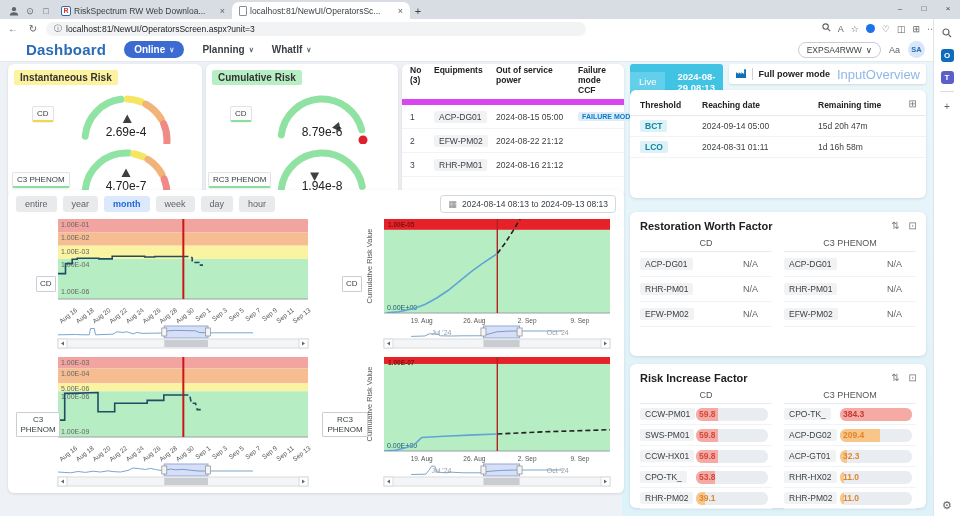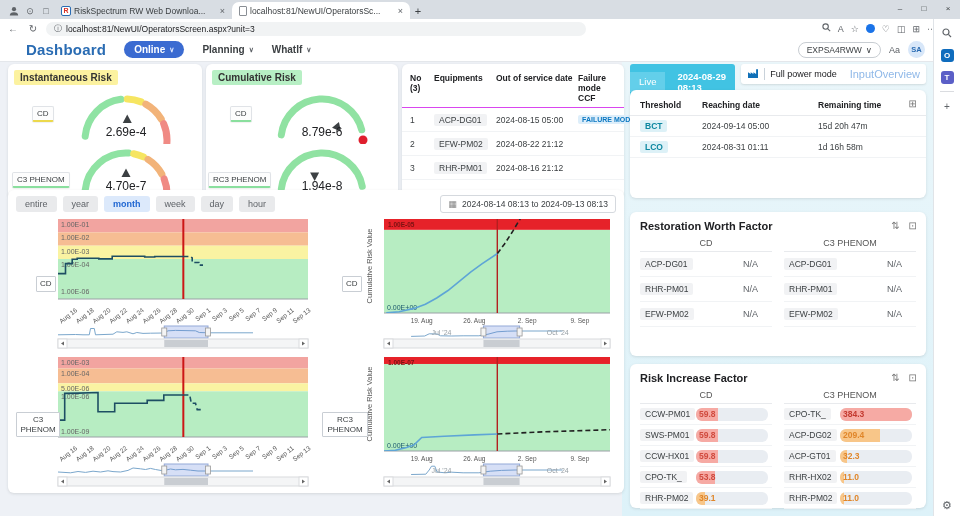--- a/index.html
+++ b/index.html
@@ -69,37 +69,37 @@
   .gchip{position:absolute;background:#fdfdfd;border:1px solid #e0e3e7;border-bottom-width:2px;font-size:8px;color:#3c4043;padding:2px 4px;border-radius:2px;box-shadow:0 1px 1px rgba(0,0,0,.06)}
 
   
   .ptitle{font-size:11px;font-weight:bold;color:#202124;padding:8px 10px 5px}
   .picons{position:absolute;top:8px;right:9px;display:flex;gap:9px;color:#777;font-size:10px}
   .ec{background:#f1f2f4;border-radius:2px;padding:1px 5px;font-size:8.5px;color:#3c4043;white-space:nowrap}
   .chip-teal{background:#ddf1f7;color:#0d87a0;border-radius:2px;padding:1px 5px;font-size:8.5px;font-weight:bold}
   .chip-blue{background:#ddeefa;color:#0b78c2;border-radius:2px;padding:1px 4px;font-size:7px;font-weight:bold;white-space:nowrap}
 
   .eq-grid{display:grid;grid-template-columns:22px 60px 80px 1fr;column-gap:2px;align-items:center;padding:0 8px;font-size:8.5px;color:#3c4043}
-  .eq-head{font-weight:bold;color:#202124;padding:9px 8px 4px;border-bottom:1px solid #d946ef;align-items:start}
+  .eq-head{font-weight:bold;color:#202124;padding:1px 8px 4px;border-bottom:6px solid #d946ef;align-items:start}
   .eq-row{height:24px;border-bottom:1px solid #f1f3f5}
   .eq-row>div{display:flex;align-items:center}
 
   .th-grid{display:grid;grid-template-columns:62px 116px 1fr;align-items:center;padding:0 10px;font-size:8.5px;color:#3c4043}
   .th-head{font-weight:bold;color:#202124;padding:10px 10px 5px;border-bottom:1px solid #e8eaed}
   .th-row{height:21px;border-bottom:1px solid #f1f3f5}
 
   
   #live-row{position:absolute;left:630px;top:2px;width:296px;height:20px;display:flex;gap:6px}
   #livebar{width:150px;height:36px;background:#41c3e3;border-radius:3px;display:flex;align-items:center;overflow:hidden}
   #livebar .live-chip{background:#63cfea;color:#fff;font-size:9.5px;padding:0 9px;height:20px;line-height:20px}
   #livebar .ts{color:#fff;font-size:9.5px;font-weight:bold;margin-left:12px}
   #modebox{flex:1;background:#fff;border-radius:3px;box-shadow:0 1px 2px rgba(60,64,67,.15);display:flex;align-items:center;gap:5px;padding:0 6px}
   #modebox .vdiv{width:1px;height:12px;background:#c9d2da}
-  #modebox .mode{font-size:9px;font-weight:normal;color:#202124;white-space:nowrap}
-  #modebox .link{font-size:11px;color:#8fb8e8;white-space:nowrap;margin-left:8px}
+  #modebox .mode{font-size:9px;font-weight:bold;color:#202124;white-space:nowrap}
+  #modebox .link{font-size:13px;color:#8fb8e8;white-space:nowrap;margin-left:2px}
 
   
   #tabsrow{position:absolute;top:6px;left:8px;display:flex;gap:6px}
   .timetab{background:#e9eaec;border-radius:3px;padding:3px 9px;font-size:9px;color:#5f6368}
   .timetab.active{background:#dce9fb;color:#2167d2;font-weight:bold}
   #daterange{position:absolute;top:5px;right:8px;border:1px solid #d5d9de;border-radius:3px;padding:3px 7px;font-size:8.5px;color:#3c4043;display:flex;gap:5px;align-items:center;background:#fff}
   #daterange .cal{color:#888;font-size:9px}
   .chart-cell{position:absolute}
   .chart-chip{position:absolute;z-index:2;background:#fff;border:1px solid #c9ced4;font-size:8px;color:#3c4043;padding:2px 3px;text-align:center;line-height:1.2;border-radius:1px}
 
@@ -275,21 +275,21 @@
             <polygon points="0,-5.5 4.5,3 -4.5,3" transform="translate(72.63750894630643 35.40447028223498) rotate(180)" fill="#3c4043"></polygon>
             <text x="80" y="50" text-anchor="middle" class="gval">1.94e-8</text>
           </svg>
         </div>
     </div>
 
     <div class="card" id="card-equip">
       <div class="eq-grid eq-head">
         <div>No (3)</div>
         <div>Equipments</div>
-        <div>Out of service date</div>
+        <div>Out of service power</div>
         <div>Failure mode CCF</div>
       </div>
       <div class="eq-grid eq-row">
         <div>1</div>
         <div>
             <span class="ec">ACP-DG01</span>
           </div>
         <div>2024-08-15 05:00</div>
         <div>
             <span class="chip-blue">FAILURE MODE 1</span>

